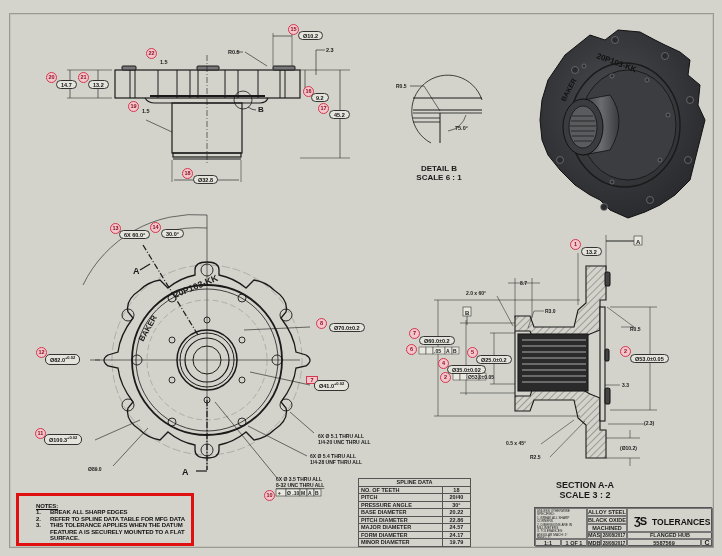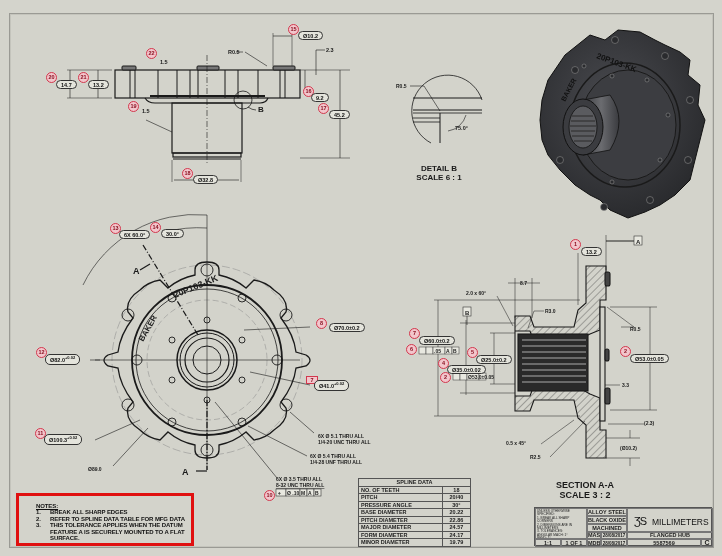--- a/index.html
+++ b/index.html
@@ -13,21 +13,21 @@
   .notes .row{display:flex;}
   .notes .n{width:14px;}
   .notes .cont{padding-left:14px;}
   .spline{position:absolute;left:358px;top:478px;width:113px;border-collapse:collapse;font-size:5.5px;font-weight:bold;color:#222;font-family:"Liberation Sans",sans-serif;}
   .spline td,.spline th{border:1px solid #555;padding:0 2px;height:6.5px;line-height:6.5px;white-space:nowrap;}
   .spline th{text-align:center;font-weight:bold;}
   .spline td.v{text-align:center;}
   .title-block{position:absolute;left:534px;top:507px;width:178px;height:39px;border:1px solid #555;font-size:4.5px;color:#222;font-family:"Liberation Sans",sans-serif;box-sizing:border-box;}
   .tb-cell{position:absolute;border:1px solid #777;box-sizing:border-box;overflow:hidden;}
   .tb-val{position:absolute;left:0;right:0;bottom:0;text-align:center;font-size:5.5px;font-weight:bold;}
-  .sw-logo{position:absolute;font-weight:normal;font-size:10px;color:#111;}
+  .sw-logo{position:absolute;font-weight:bold;font-size:10px;color:#111;}
 </style>
 </head>
 <body>
 
 <div id="sheet"></div>
 
 <svg width="722" height="556" viewBox="0 0 722 556">
   <defs>
     <pattern id="hatch" width="5" height="5" patternUnits="userSpaceOnUse" patternTransform="rotate(45)">
       <line x1="0" y1="0" x2="0" y2="5" stroke="#333" stroke-width="0.7"></line>
@@ -415,21 +415,21 @@
       <div class="tb-val">1 OF 1</div>
     </div>
   <div class="tb-cell" style="left:52px;top:31px;width:14px;height:8px;">
       <div class="tb-val">MDB</div>
     </div>
   <div class="tb-cell" style="left:66px;top:31px;width:26px;height:8px;">
       <div class="tb-val" style="font-size:4.5px">28/08/2017</div>
     </div>
   <div class="tb-cell" style="left:92px;top:0;width:86px;height:24px;">
     <div class="sw-logo" style="left:6px;top:6px;font-size:11px;letter-spacing:-1px;">ƷS</div>
-    <div class="sw-logo" style="left:24px;top:8px;font-size:8.5px;">MILLIMETERS</div>
+    <div class="sw-logo" style="left:24px;top:8px;font-size:8.5px;">TOLERANCES</div>
   </div>
   <div class="tb-cell" style="left:92px;top:24px;width:86px;height:7px;">
       <div class="tb-val">FLANGED HUB</div>
     </div>
   <div class="tb-cell" style="left:92px;top:31px;width:74px;height:8px;">
       <div class="tb-val">5587569</div>
     </div>
   <div class="tb-cell" style="left:166px;top:31px;width:12px;height:8px;">
       <div class="tb-val" style="font-size:7px">C</div>
     </div>

